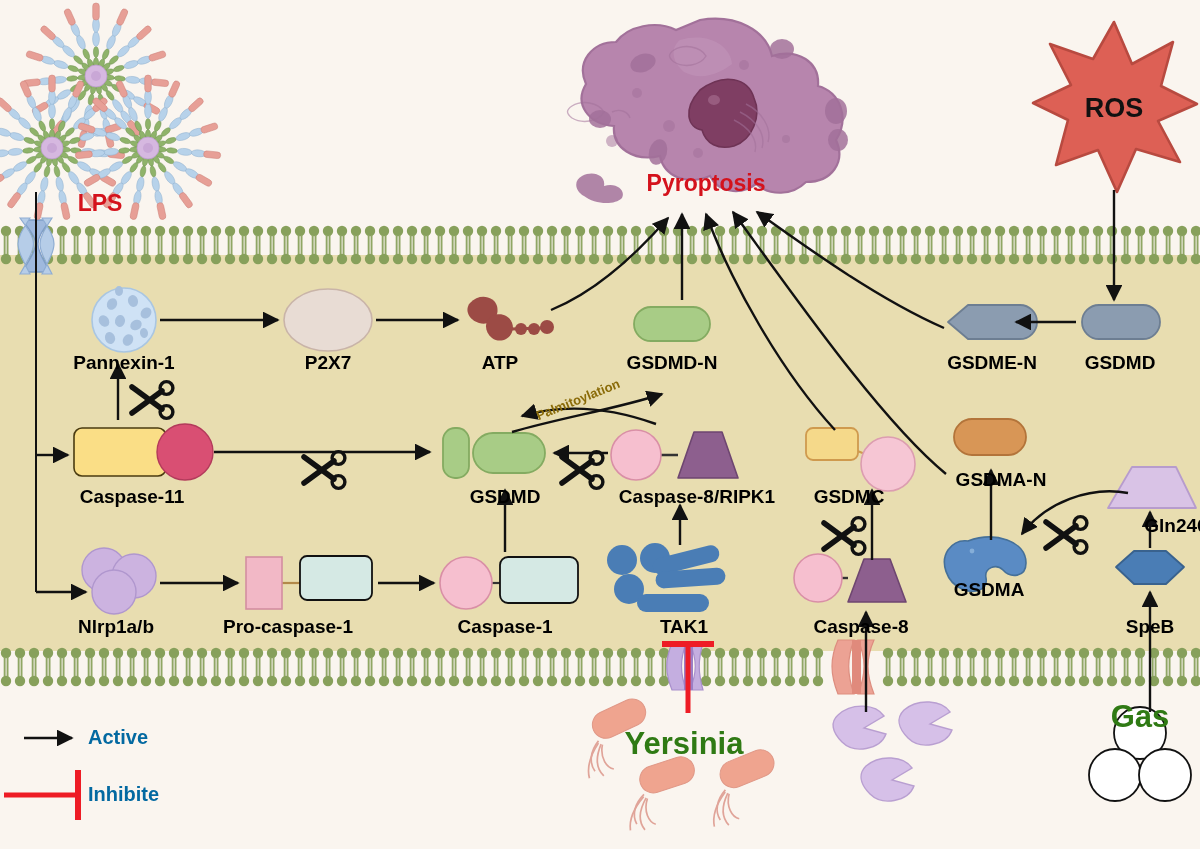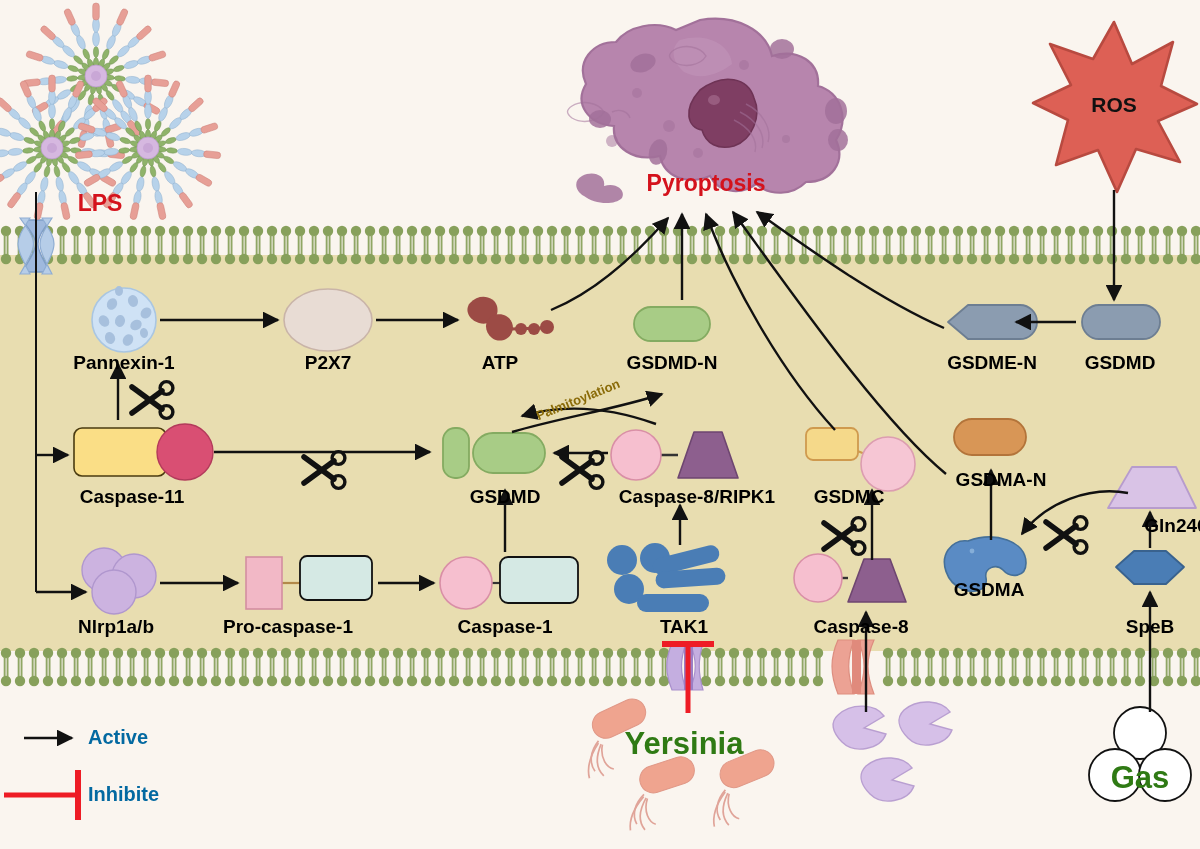--- a/index.html
+++ b/index.html
@@ -16,21 +16,21 @@
     position:absolute;
     font-family:"Liberation Sans", sans-serif;
     font-weight:bold;
     white-space:nowrap;
     transform:translateX(-50%);
     pointer-events:none;
   }
   .lbl-prot{color:#000000;font-size:19px;}
   .lbl-red{color:#d4121c;font-size:23px;}
   .lbl-green{color:#2f7a14;font-size:31px;}
-  .lbl-black{color:#111;font-size:21px;}
+  .lbl-black{color:#111;font-size:27px;}
   .lbl-pal{color:#8a6b08;font-size:13px;transform:translateX(-50%) rotate(-22deg);}
   .lgd{color:#0369a1;font-size:20px;font-weight:bold;transform:none;}
 </style>
 </head>
 <body>
 
 <div id="stage">
 
 <svg id="scene" viewBox="0 0 1200 849" xmlns="http://www.w3.org/2000/svg">
   <defs>
@@ -578,18 +578,18 @@
 <div class="lbl lbl-prot" style="left:1150px;top:616px;">SpeB</div>
 <div class="lbl lbl-prot" style="left:116px;top:616px;">Nlrp1a/b</div>
 <div class="lbl lbl-prot" style="left:288px;top:616px;">Pro-caspase-1</div>
 <div class="lbl lbl-prot" style="left:505px;top:616px;">Caspase-1</div>
 <div class="lbl lbl-prot" style="left:684px;top:616px;">TAK1</div>
 <div class="lbl lbl-prot" style="left:861px;top:616px;">Caspase-8</div>
 
 <div class="lbl lbl-pal" style="left:578px;top:392px;">Palmitoylation</div>
 
 <div class="lbl lbl-green" style="left:684px;top:726px;">Yersinia</div>
-<div class="lbl lbl-green" style="left:1140px;top:760px;">Gas</div>
+<div class="lbl lbl-green" style="left:1140px;top:699px;">Gas</div>
 
 <div class="lbl lgd" style="left:88px;top:726px;">Active</div>
 <div class="lbl lgd" style="left:88px;top:783px;">Inhibite</div>
 
 </div>
 
 </body></html>

